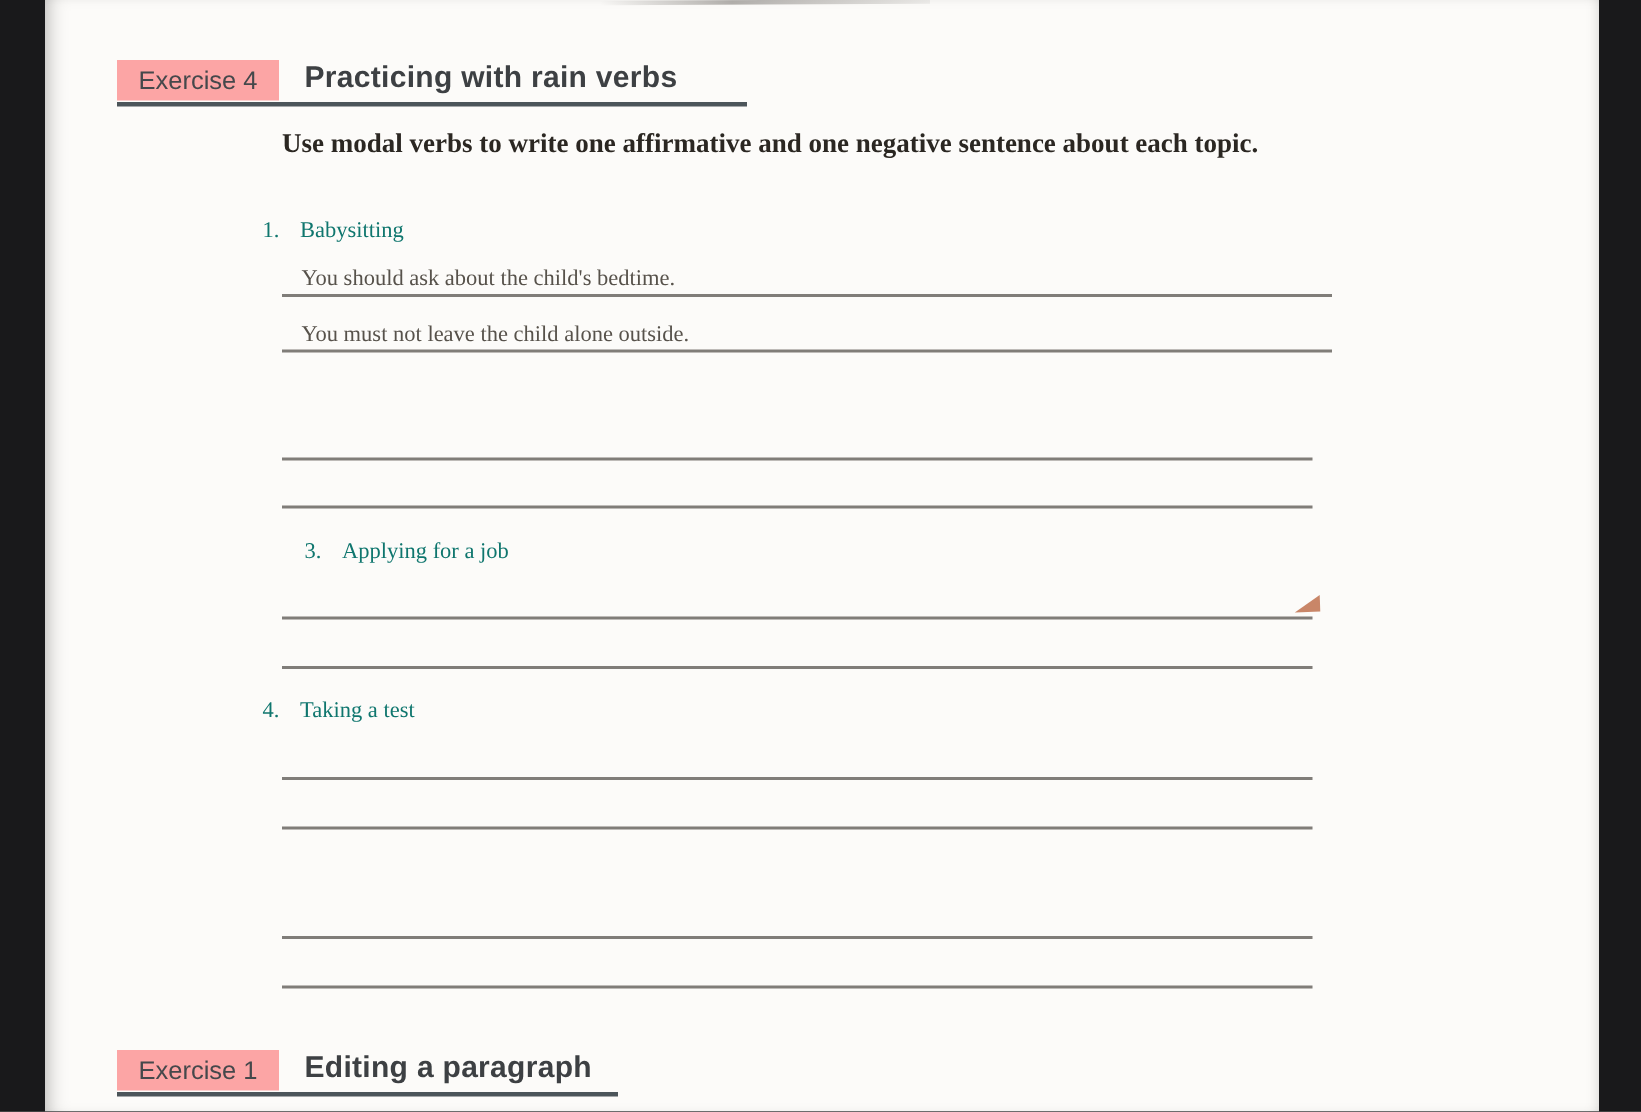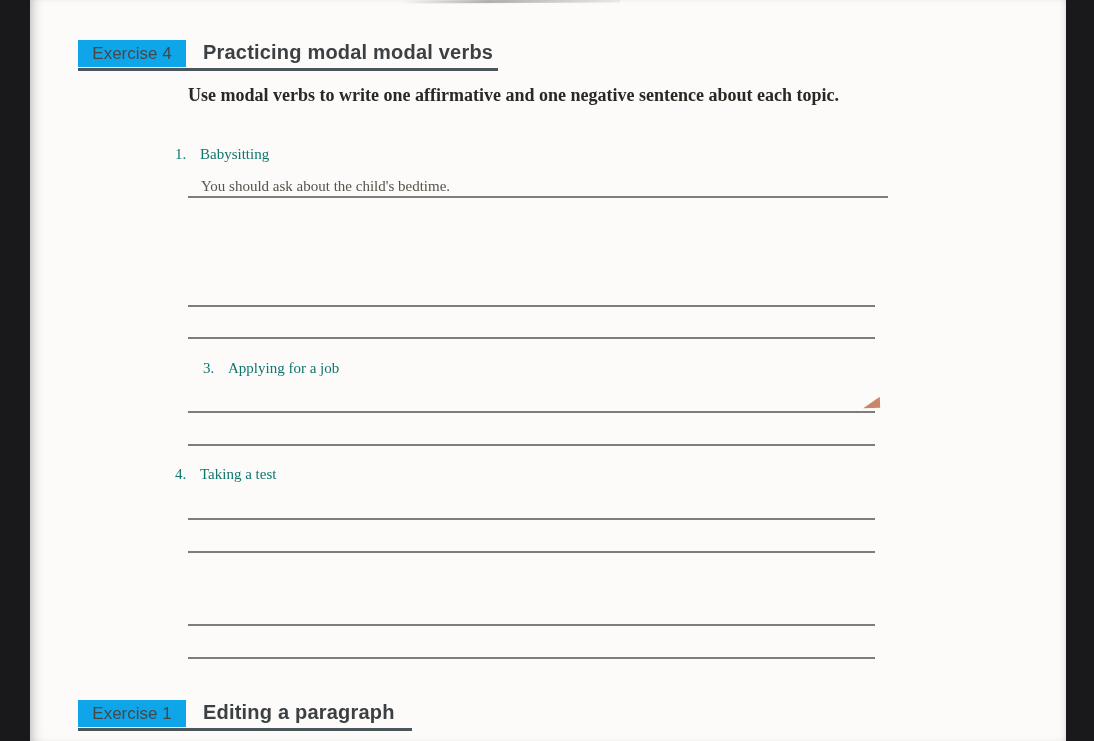--- a/index.html
+++ b/index.html
@@ -21,21 +21,21 @@
     position: absolute; left: 370px; top: 0; width: 220px; height: 3px;
     background: linear-gradient(to right, rgba(90,85,80,0), rgba(90,85,80,0.45) 40%, rgba(90,85,80,0.08));
     transform: skewY(-0.3deg);
   }
 
   
   .ex-header { position: absolute; left: 48px; }
   .ex-badge {
     display: inline-flex; align-items: center; justify-content: center;
     width: 108px; height: 27px;
-    background: #0ea5e9;
+    background: #fca5a5;
     color: #45484b; font-size: 17px; font-weight: 400;
     font-family: "Liberation Sans", sans-serif;
   }
   .ex-title {
     position: absolute; left: 125px; top: 1px;
     font-size: 20px; font-weight: 700; color: #3d4043;
     letter-spacing: 0.2px; white-space: nowrap;
     font-family: "Liberation Sans", sans-serif;
   }
   .ex-rule { position: absolute; left: 48px; height: 3px; background: #4c555a; }
@@ -68,30 +68,31 @@
 </head>
 <body>
 
 <div class="stage">
   <div class="paper">
 
     <div class="scan-smudge"></div>
 
     <div class="ex-header" style="top:40px;">
       <span class="ex-badge">Exercise 4</span>
-      <span class="ex-title">Practicing modal modal verbs</span>
+      <span class="ex-title">Practicing with rain verbs</span>
     </div>
     <div class="ex-rule" style="top:68px; width:420px;"></div>
 
     <div class="instructions">Use modal verbs to write one affirmative and one negative sentence about each topic.</div>
 
     <div class="item-row" style="top:146px;">
       <span class="item-num">1.</span><span>Babysitting</span>
     </div>
     <div class="answer-line" style="top:168px; width:700px; height:30px;">You should ask about the child's bedtime.</div>
+    <div class="answer-line" style="top:205px; width:700px; height:30px;">You must not leave the child alone outside.</div>
 
     <div class="answer-line" style="top:278px; width:687px; height:29px;"></div>
     <div class="answer-line" style="top:310px; width:687px; height:29px;"></div>
 
     <div class="item-row" style="top:360px;margin-left:28px;">
       <span class="item-num">3.</span><span>Applying for a job</span>
     </div>
     <div class="answer-line" style="top:384px; width:687px; height:29px;"></div>
     <div class="answer-line" style="top:417px; width:687px; height:29px;"></div>
     <div class="red-mark"></div>

